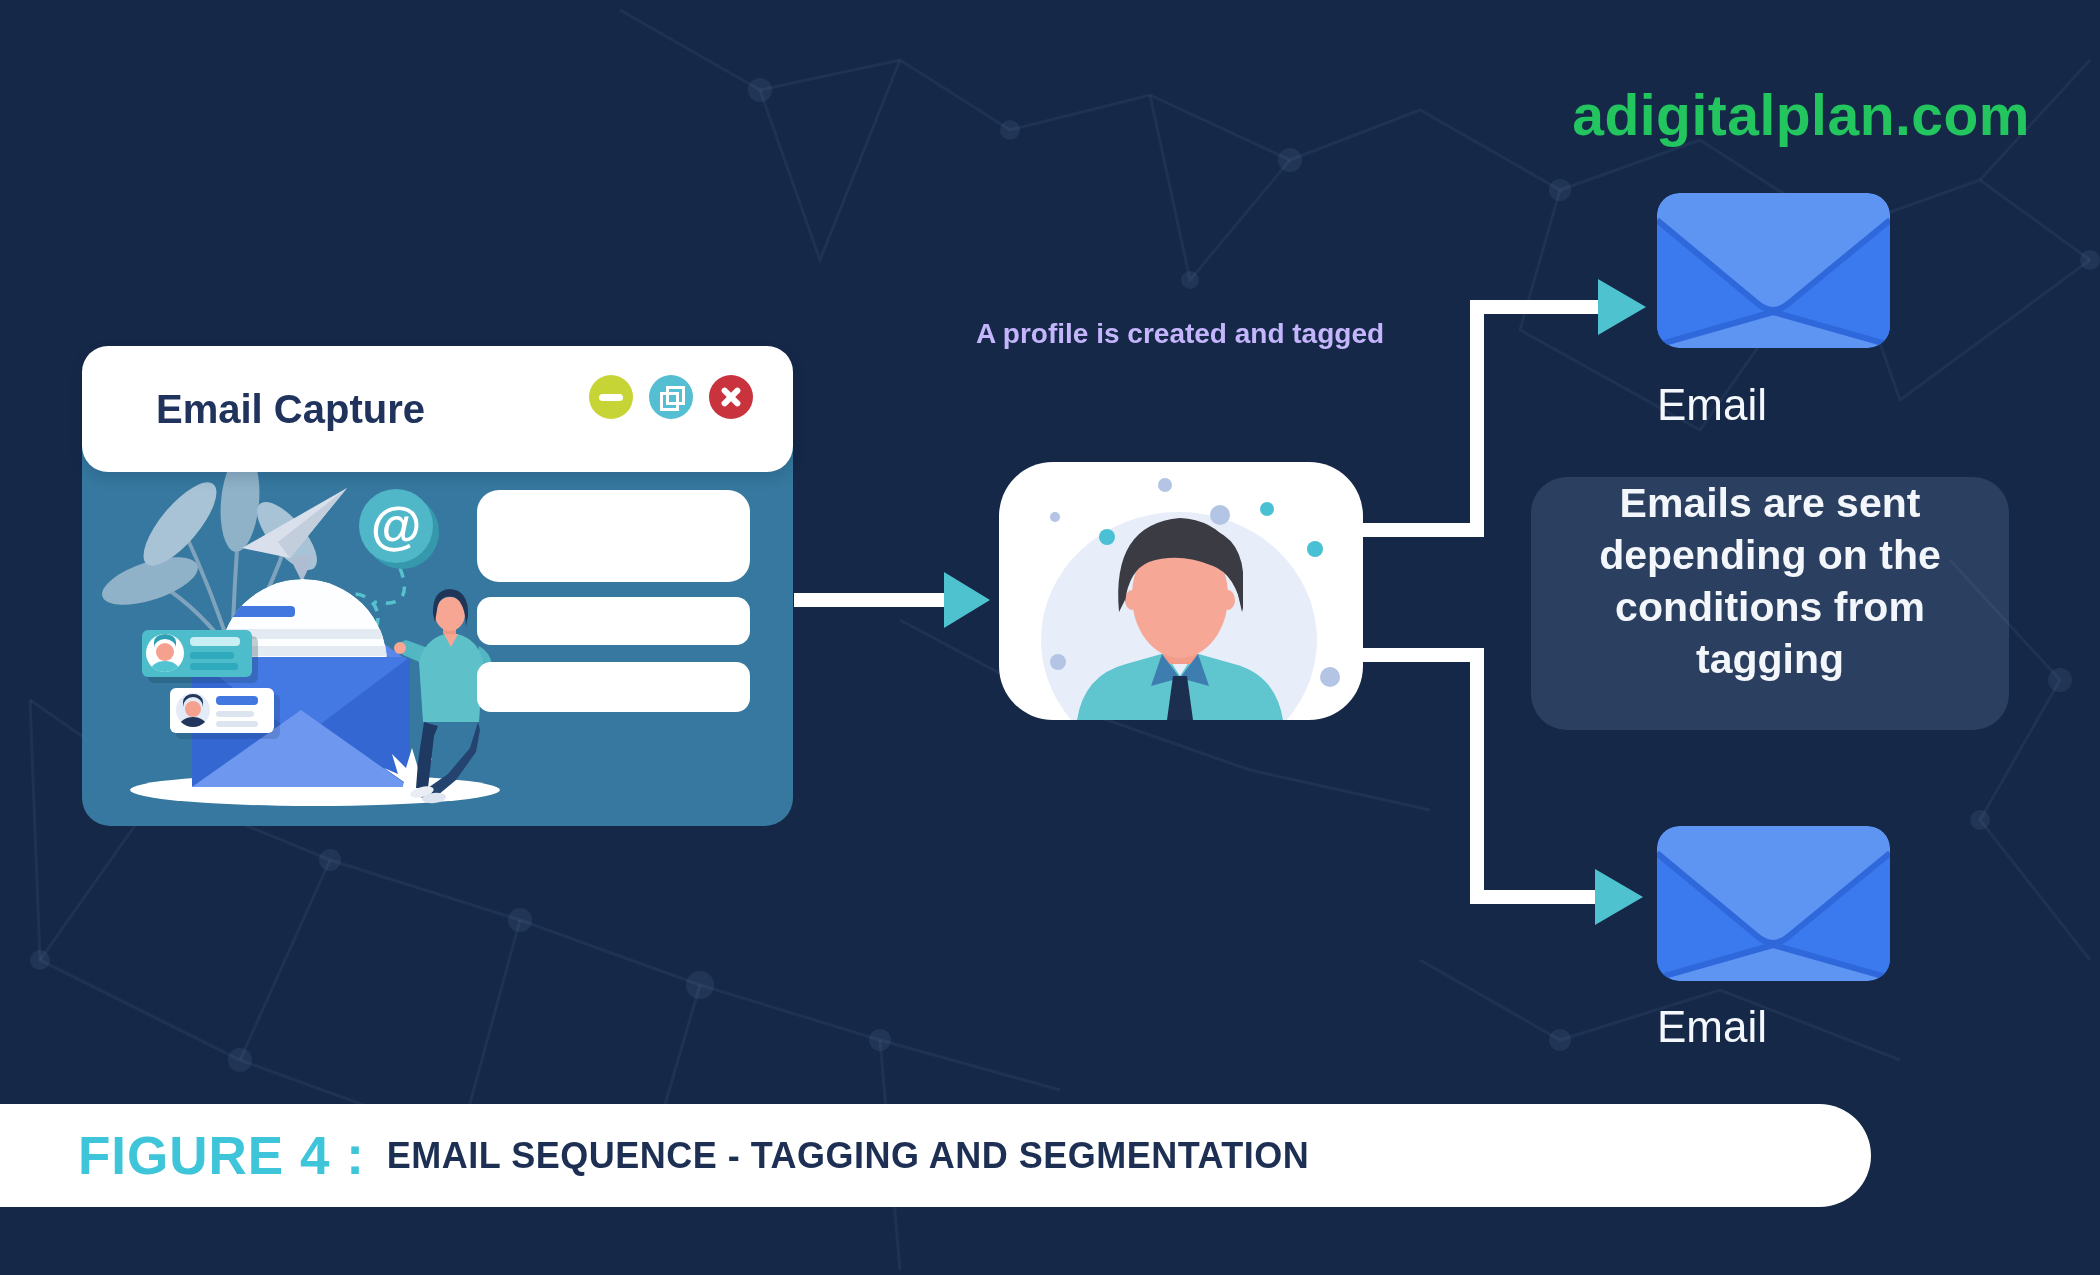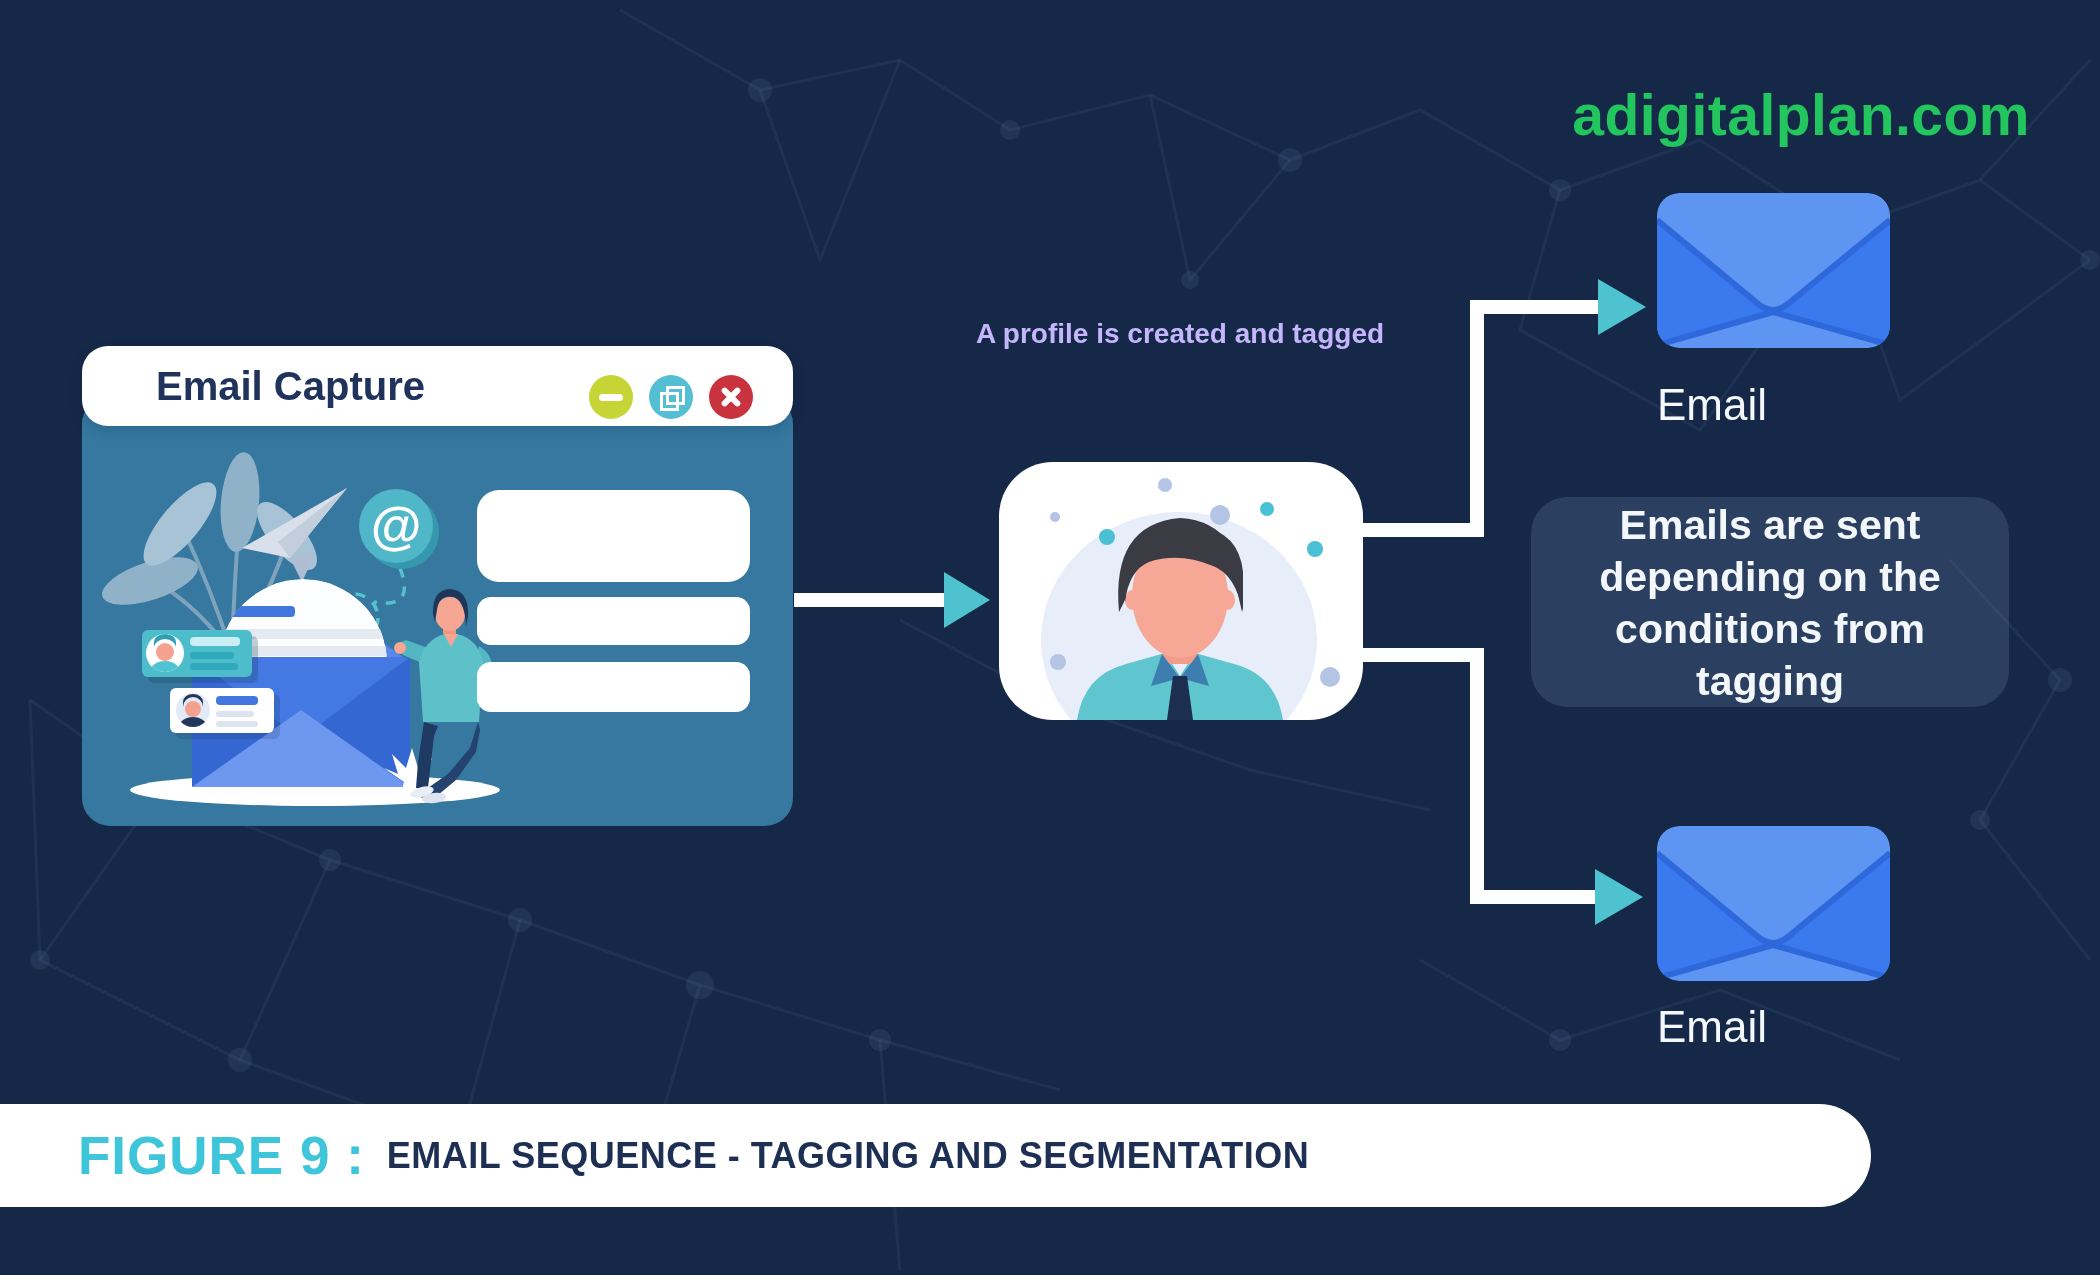--- a/index.html
+++ b/index.html
@@ -14,21 +14,21 @@
   .title-pill .txt{font-size:54px;font-weight:bold;color:#4CC5D4;letter-spacing:.5px;}
 
   
   .brand{position:absolute;top:82px;right:70px;font-size:57px;font-weight:800;
     color:#22c55e;letter-spacing:.5px;}
 
   
   .window{position:absolute;left:82px;top:346px;width:711px;height:480px;}
   .window-body{position:absolute;left:0;top:50px;width:711px;height:430px;
     background:#36789F;border-radius:28px;overflow:hidden;}
-  .window-bar{position:absolute;left:0;top:0;width:711px;height:80px;background:#ffffff;
+  .window-bar{position:absolute;left:0;top:0;width:711px;height:126px;background:#ffffff;
     border-radius:26px;display:flex;align-items:center;box-sizing:border-box;
     box-shadow:0 6px 14px rgba(10,30,60,.15);z-index:2;}
   .window-title{margin-left:74px;font-size:40px;font-weight:bold;color:#20335C;}
   .window-controls{position:absolute;right:40px;top:0;height:101px;display:flex;align-items:center;gap:16px;}
   .wbtn{width:44px;height:44px;border-radius:50%;position:relative;border:none;padding:0;cursor:pointer;}
   .wbtn.min{background:#C6D435;}
   .wbtn.res{background:#54BED2;}
   .wbtn.cls{background:#C8333E;}
   .wbtn.min::after{content:"";position:absolute;left:10px;top:19px;width:24px;height:7px;background:#fff;border-radius:4px;}
   .res-glyph{position:absolute;left:11px;top:11px;width:22px;height:22px;}
@@ -43,23 +43,23 @@
   
   .step2-label{position:absolute;left:930px;top:318px;width:500px;text-align:center;
     font-size:28px;font-weight:600;color:#c4b5fd;line-height:1.16;}
   .step2-label span{display:inline-block;max-width:410px;}
 
   
   .profile-card{position:absolute;left:999px;top:462px;width:364px;height:258px;
     background:#fff;border-radius:54px;overflow:hidden;}
 
   
-  .note-box{position:absolute;left:1531px;top:477px;width:478px;height:210px;
+  .note-box{position:absolute;left:1531px;top:477px;width:478px;height:253px;
     background:rgba(159,187,222,0.16);border-radius:36px;
-    display:flex;align-items:flex-end;justify-content:center;margin-top:20px;}
+    display:flex;align-items:flex-start;justify-content:center;}
   .note-box .txt{max-width:352px;text-align:center;font-size:41px;font-weight:600;
     color:#F3F7FB;line-height:1.27;}
 
   
   .email-icon{position:absolute;width:233px;height:155px;}
   .email-icon.top{left:1657px;top:193px;}
   .email-icon.bottom{left:1657px;top:826px;}
   .email-label{position:absolute;width:233px;text-align:left;font-size:44px;font-weight:500;color:#F4F8FC;}
   .email-label.top{left:1657px;top:380px;}
   .email-label.bottom{left:1657px;top:1002px;}
@@ -329,17 +329,17 @@
         <polygon points="0,27 116,121 0,150" fill="#3B79EE"></polygon>
         <polygon points="233,27 116,121 233,150" fill="#3B79EE"></polygon>
         <path d="M0,27 L100,110 Q116,124 132,110 L233,27" stroke="#2E68DB" stroke-width="6" fill="none"></path>
         <path d="M0,152 L116,119 M233,152 L116,119" stroke="#2E68DB" stroke-width="6" fill="none"></path>
       </g>
     </svg>
   </div>
   <div class="email-label bottom">Email</div>
 
   <div class="figure-banner">
-    <span class="flabel">FIGURE 9 :</span>
+    <span class="flabel">FIGURE 4 :</span>
     <span class="fcaption">EMAIL SEQUENCE - TAGGING AND SEGMENTATION</span>
   </div>
 
 </div>
 
 </body></html>

